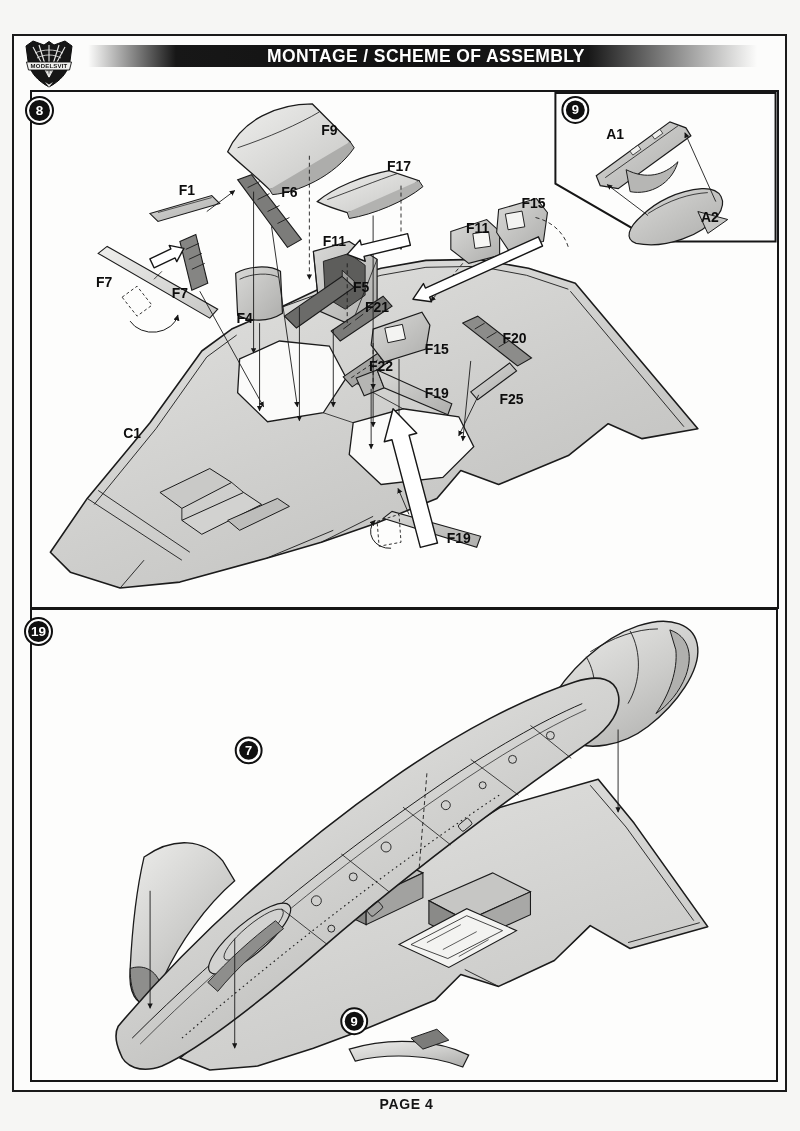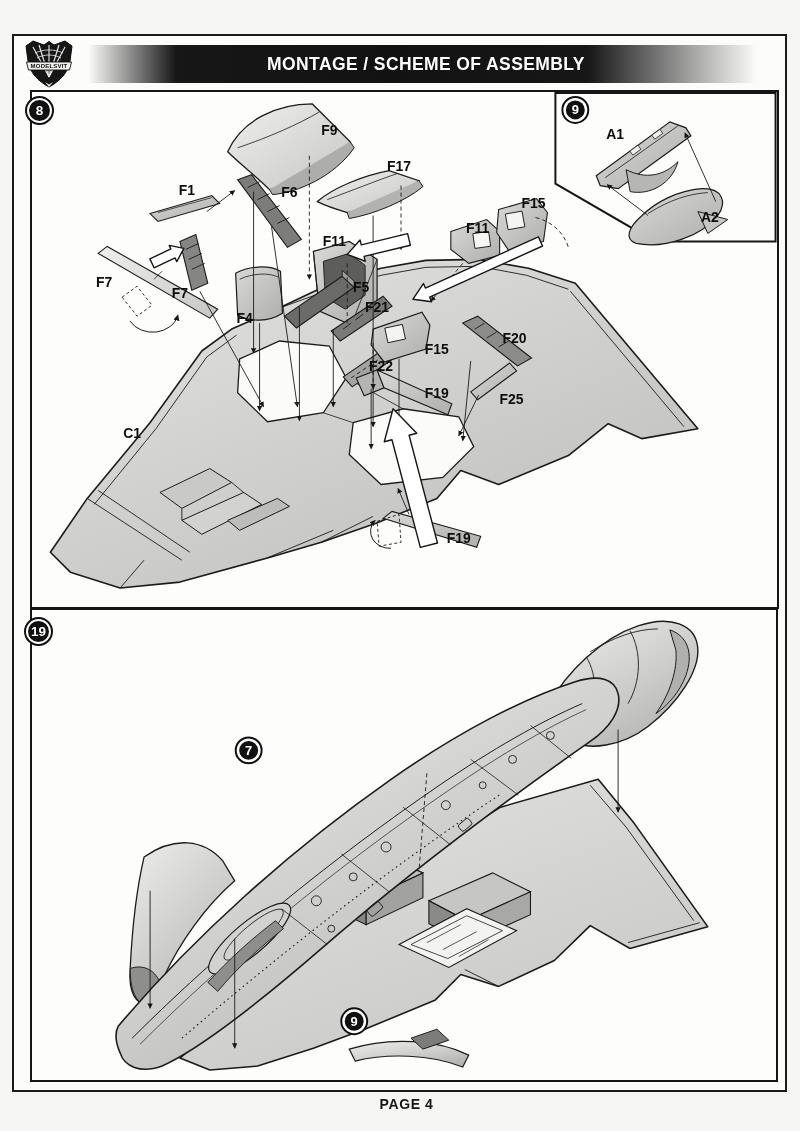--- a/index.html
+++ b/index.html
@@ -12,21 +12,21 @@
   }
   .frame{
     position:absolute;left:12px;top:34px;width:775px;height:1058px;
     box-sizing:border-box;border:2px solid #1a1a1a;background:#fcfcfb;
   }
   .scan{
     background-image:repeating-linear-gradient(180deg, rgba(110,110,110,.045) 0 1px, rgba(0,0,0,0) 1px 3px);
   }
   .logo{position:absolute;left:9px;top:3px;width:52px;height:50px;}
   .header-bar{
-    position:absolute;left:74px;top:9px;width:676px;height:38px;
+    position:absolute;left:74px;top:9px;width:676px;height:22px;
     background:linear-gradient(90deg, rgba(20,20,20,0) 0%, #171717 13%, #121212 45%, #171717 74%, rgba(20,20,20,0) 99%);
     display:flex;align-items:center;justify-content:center;
   }
   .header-title{
     color:#ffffff;font-weight:bold;font-size:17.5px;letter-spacing:.4px;
     font-stretch:condensed;white-space:nowrap;
   }
   .stepbox{
     position:absolute;box-sizing:border-box;border:2px solid #161616;background:#fdfdfc;
   }

